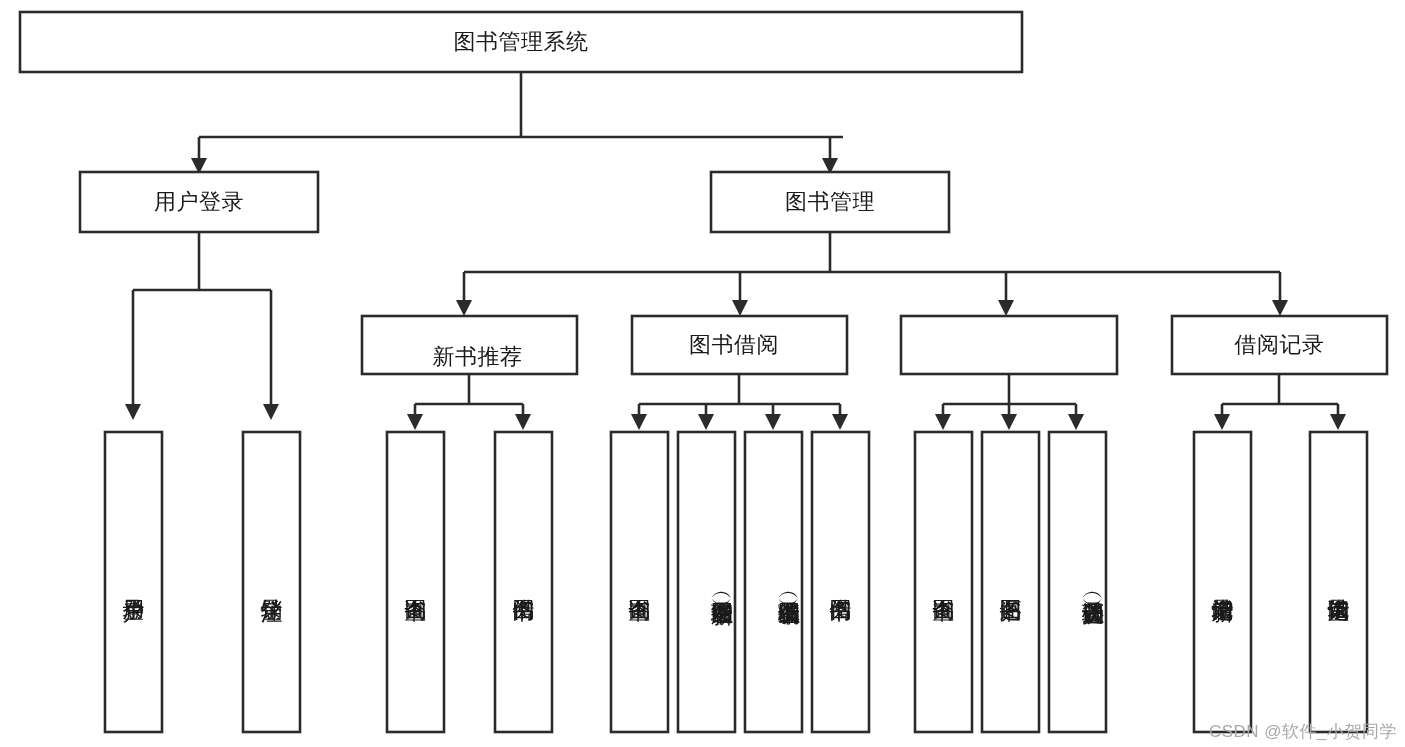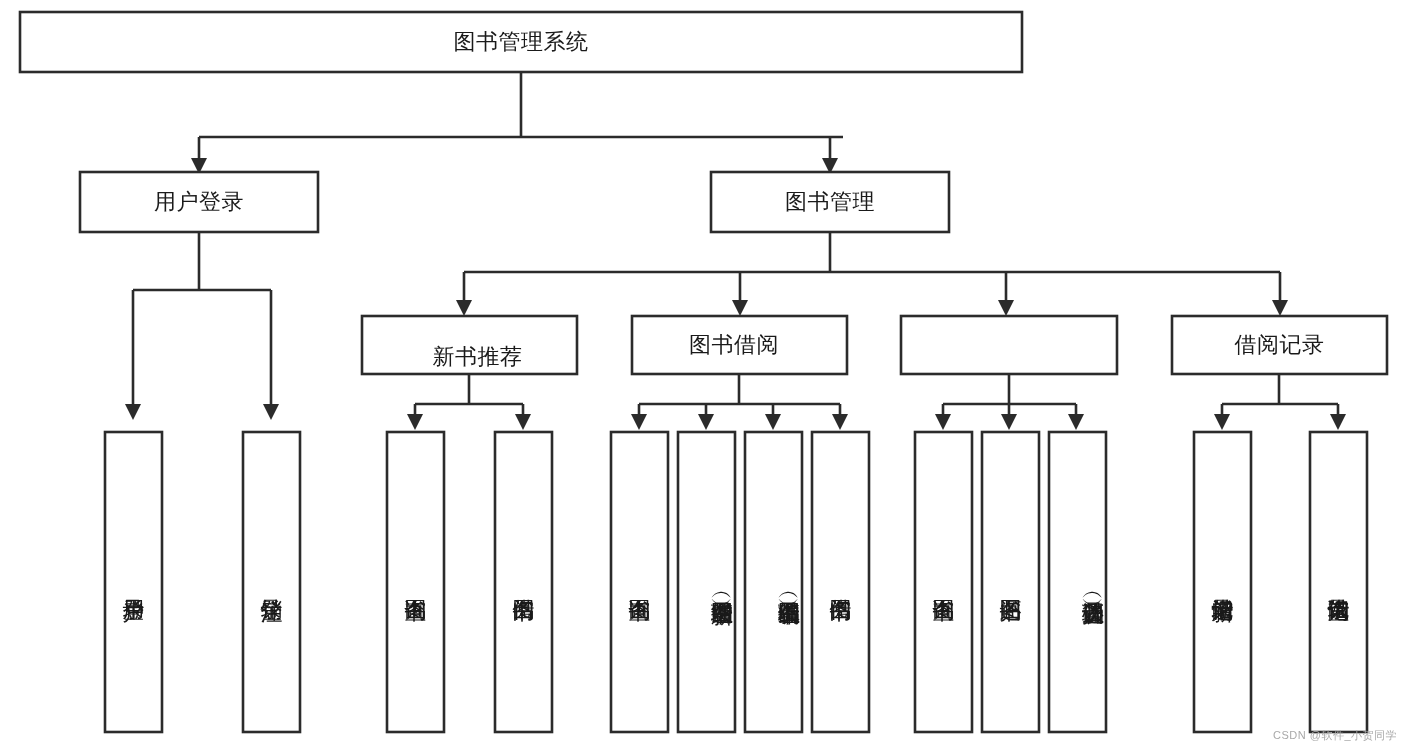--- a/index.html
+++ b/index.html
@@ -68,21 +68,21 @@
   .node-label-v.top-anchor {
     align-items: flex-start;
     padding-top: 6px;
     box-sizing: border-box;
   }
   .watermark {
     position: absolute;
     right: 8px;
     bottom: 4px;
     color: #a9a9a9;
-    font-size: 11px;
+    font-size: 17px;
     white-space: nowrap;
     letter-spacing: 0.5px;
   }
 </style>
 </head>
 <body>
 
 <div id="diagram-root">
 
   <svg id="flow-svg" viewBox="0 0 1405 747">

